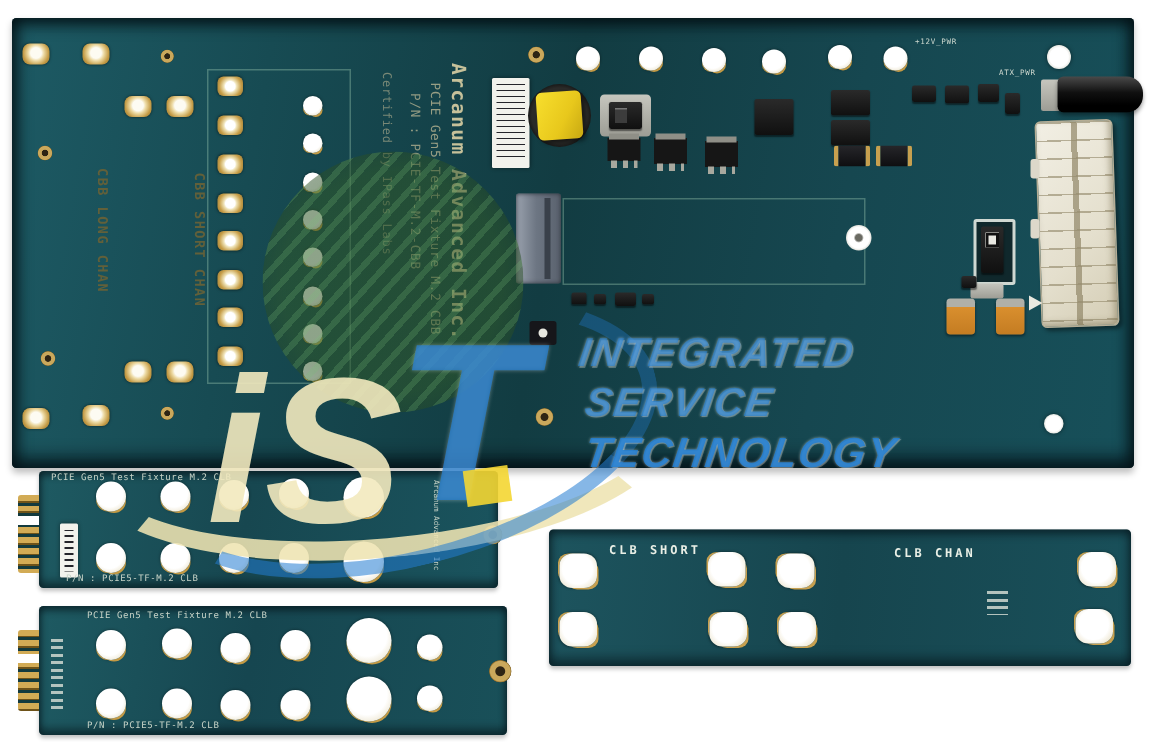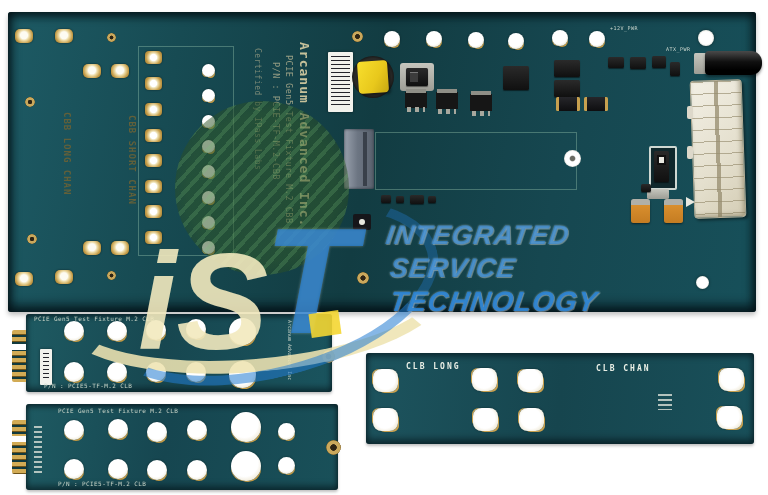--- a/index.html
+++ b/index.html
@@ -244,21 +244,21 @@
 
   <div id="calboard" class="board"></div>
   <div class="pc" style="left:373px;top:369px;"></div>
   <div class="pc" style="left:472px;top:368px;"></div>
   <div class="pc" style="left:518px;top:369px;"></div>
   <div class="pc" style="left:719px;top:368px;"></div>
   <div class="pc" style="left:373px;top:408px;"></div>
   <div class="pc" style="left:473px;top:408px;"></div>
   <div class="pc" style="left:519px;top:408px;"></div>
   <div class="pc" style="left:717px;top:406px;"></div>
-  <div class="silk" style="left:406px;top:362px;font-size:8px;font-weight:bold;letter-spacing:2px;color:#e9efe6;">CLB LONG</div>
+  <div class="silk" style="left:406px;top:362px;font-size:8px;font-weight:bold;letter-spacing:2px;color:#e9efe6;">CLB SHORT</div>
   <div class="silk" style="left:596px;top:364px;font-size:8px;font-weight:bold;letter-spacing:2px;color:#e9efe6;">CLB CHAN</div>
   <div class="dash" style="left:658px;top:394px;width:14px;height:16px;"></div>
 
   <div id="wm-globe" class="wm"></div>
   <div id="wm-ring-cream" class="wm"></div>
   <div id="wm-ring-blue" class="wm"></div>
   <div class="wm-letter wm" style="left:138px;top:232px;font-size:138px;color:rgba(242,233,190,.9);">iS</div>
   <div class="wm-letter wm" style="left:264px;top:206px;font-size:150px;color:rgba(40,125,205,.78);text-shadow:0 0 3px rgba(255,255,255,.35);">T</div>
   <div class="wm" style="left:310px;top:312px;width:30px;height:24px;background:rgba(244,214,50,.9);transform:rotate(-8deg);"></div>
   <div class="wm-line wm" style="left:386px;top:220px;font-size:27px;color:rgba(30,124,210,.62);">INTEGRATED</div>

